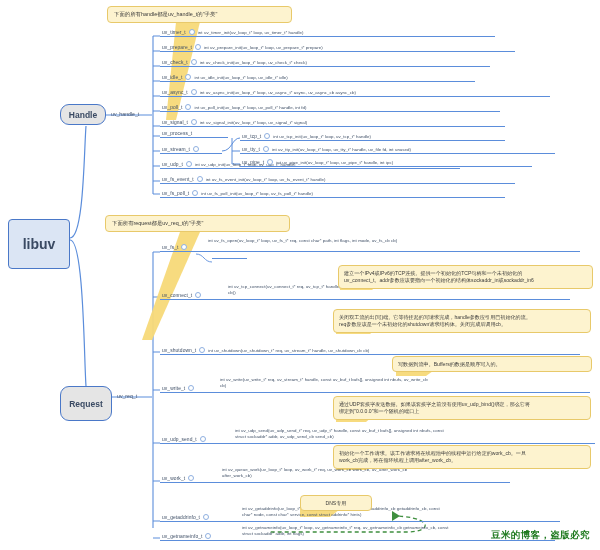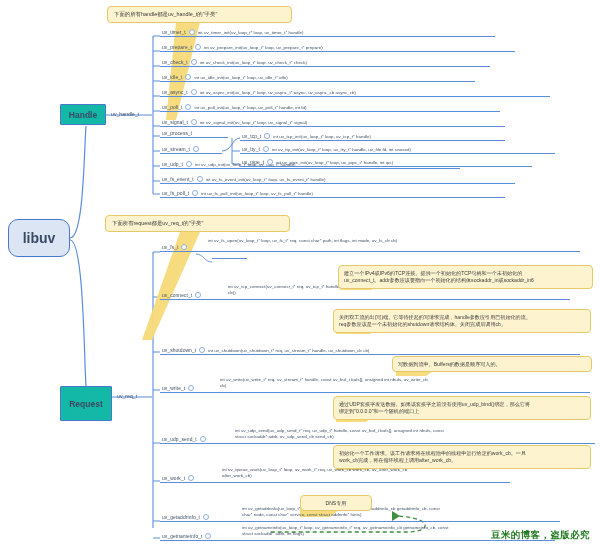--- a/index.html
+++ b/index.html
@@ -8,31 +8,31 @@
     background:#ffffff;
     font-family:"Liberation Sans","DejaVu Sans",sans-serif;
     position:relative;
   }
   #canvas{position:absolute;inset:0;width:600px;height:550px;}
   svg.wires{position:absolute;left:0;top:0;width:600px;height:550px;pointer-events:none;}
 
   
   .capsule{
     position:absolute;
-    background:#14b8a6;
+    background:#e5e5e5;
     border:1.4px solid #4a78c8;
-    border-radius:1px;
+    border-radius:9px;
     color:#3a4a63;
     display:flex;align-items:center;justify-content:center;
     font-weight:bold;
     box-sizing:border-box;
   }
   #root-node{
-    left:8px;top:219px;width:62px;height:38px;
-    font-size:14px;border-radius:10px;
+    left:8px;top:219px;width:62px;height:50px;
+    font-size:14px;border-radius:4px;
     background:#dbe5f4;border:1.6px solid #4a78c8;
   }
   #branch-handle{left:60px;top:104px;width:46px;height:21px;font-size:8.5px;}
   #branch-request{left:60px;top:386px;width:52px;height:35px;font-size:8.5px;}
 
   
   .midlabel{
     position:absolute;color:#44536b;font-size:5.2px;white-space:nowrap;
   }
 

